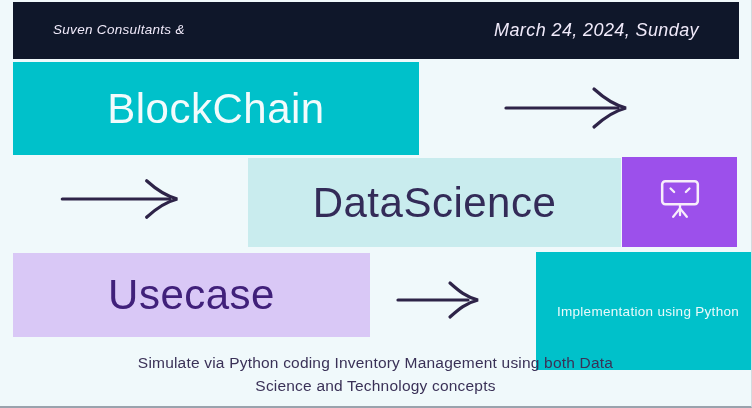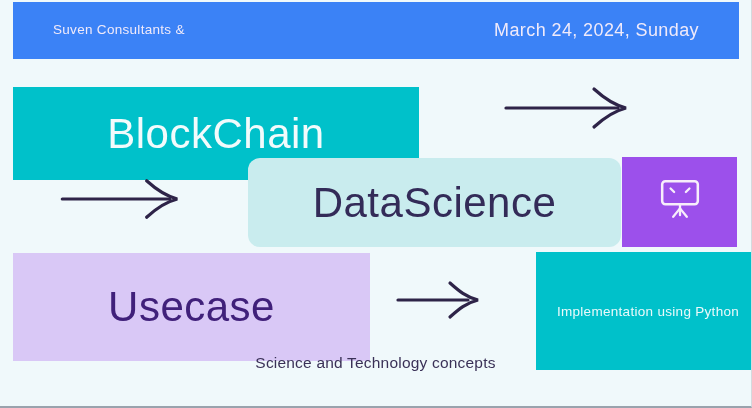--- a/index.html
+++ b/index.html
@@ -15,43 +15,44 @@
     background: #F0F9FB;
     overflow: hidden;
     border-right: 1px solid #d4dade;
     border-bottom: 2px solid #9aa3ad;
   }
   .block { position: absolute; display: flex; align-items: center; justify-content: center; }
 
   
   .banner {
     left: 13px; top: 2px; width: 726px; height: 57px;
-    background: #3b82f6;
+    background: #0f172a;
     display: flex; align-items: center; justify-content: space-between;
     padding: 0 40px;
     position: absolute;
+    font-style: italic;
   }
   .company {
     color: #F0EAFA; font-size: 13.5px; line-height: 1.55; letter-spacing: 0.3px;
   }
   .date-text {
     color: #F0EAFA; font-size: 18px; letter-spacing: 0.4px;
   }
 
   
-  .teal-1 { left: 13px; top: 62px; width: 406px; height: 93px; background: #00C1CA; margin-top: 25px; }
+  .teal-1 { left: 13px; top: 62px; width: 406px; height: 93px; background: #00C1CA; }
   .big-label { font-size: 42px; letter-spacing: 0.5px; }
   .teal-1 .big-label { color: #F2FBFC; }
 
-  .cyan-block { left: 248px; top: 158px; width: 373px; height: 89px; background: #C9ECEE; border-radius: 12px; }
+  .cyan-block { left: 248px; top: 158px; width: 373px; height: 89px; background: #C9ECEE; }
   .cyan-block .big-label { color: #332B58; }
 
   .icon-block { left: 622px; top: 157px; width: 115px; height: 90px; background: #9C50EB; }
 
-  .lavender-block { left: 13px; top: 253px; width: 357px; height: 108px; background: #D9C8F6; }
+  .lavender-block { left: 13px; top: 253px; width: 357px; height: 84px; background: #D9C8F6; }
   .lavender-block .big-label { color: #40207A; }
 
   .teal-2 { left: 536px; top: 252px; width: 224px; height: 118px; background: #00C1CA; padding: 0 14px; }
   .small-label { color: #EAFAFB; font-size: 13.5px; letter-spacing: 0.3px; text-align: center; }
 
   
   .arrow { position: absolute; }
   .arrow-1 { left: 502px; top: 84px; width: 142px; height: 48px; }
   .arrow-2 { left: 58px;  top: 176px; width: 137px; height: 46px; }
   .arrow-3 { left: 394px; top: 278px; width: 94px;  height: 43px; }
@@ -116,16 +117,17 @@
     <svg viewBox="0 0 94 43" fill="none" xmlns="http://www.w3.org/2000/svg">
       <path d="M4 22 H 74" stroke="#2E2448" stroke-width="3.2" stroke-linecap="round"></path>
       <path d="M56 5 C 65 13 72 19 84 22 C 72 25 65 31 56 39" stroke="#2E2448" stroke-width="3.2" stroke-linecap="round" fill="none"></path>
     </svg>
   </div>
   <div class="block teal-2">
     <span class="small-label">Implementation using Python</span>
   </div>
 
   <div class="caption">
+    <div>Simulate via Python coding Inventory Management using both Data</div>
     <div>Science and Technology concepts</div>
   </div>
 
 </div>
 
 </body></html>

